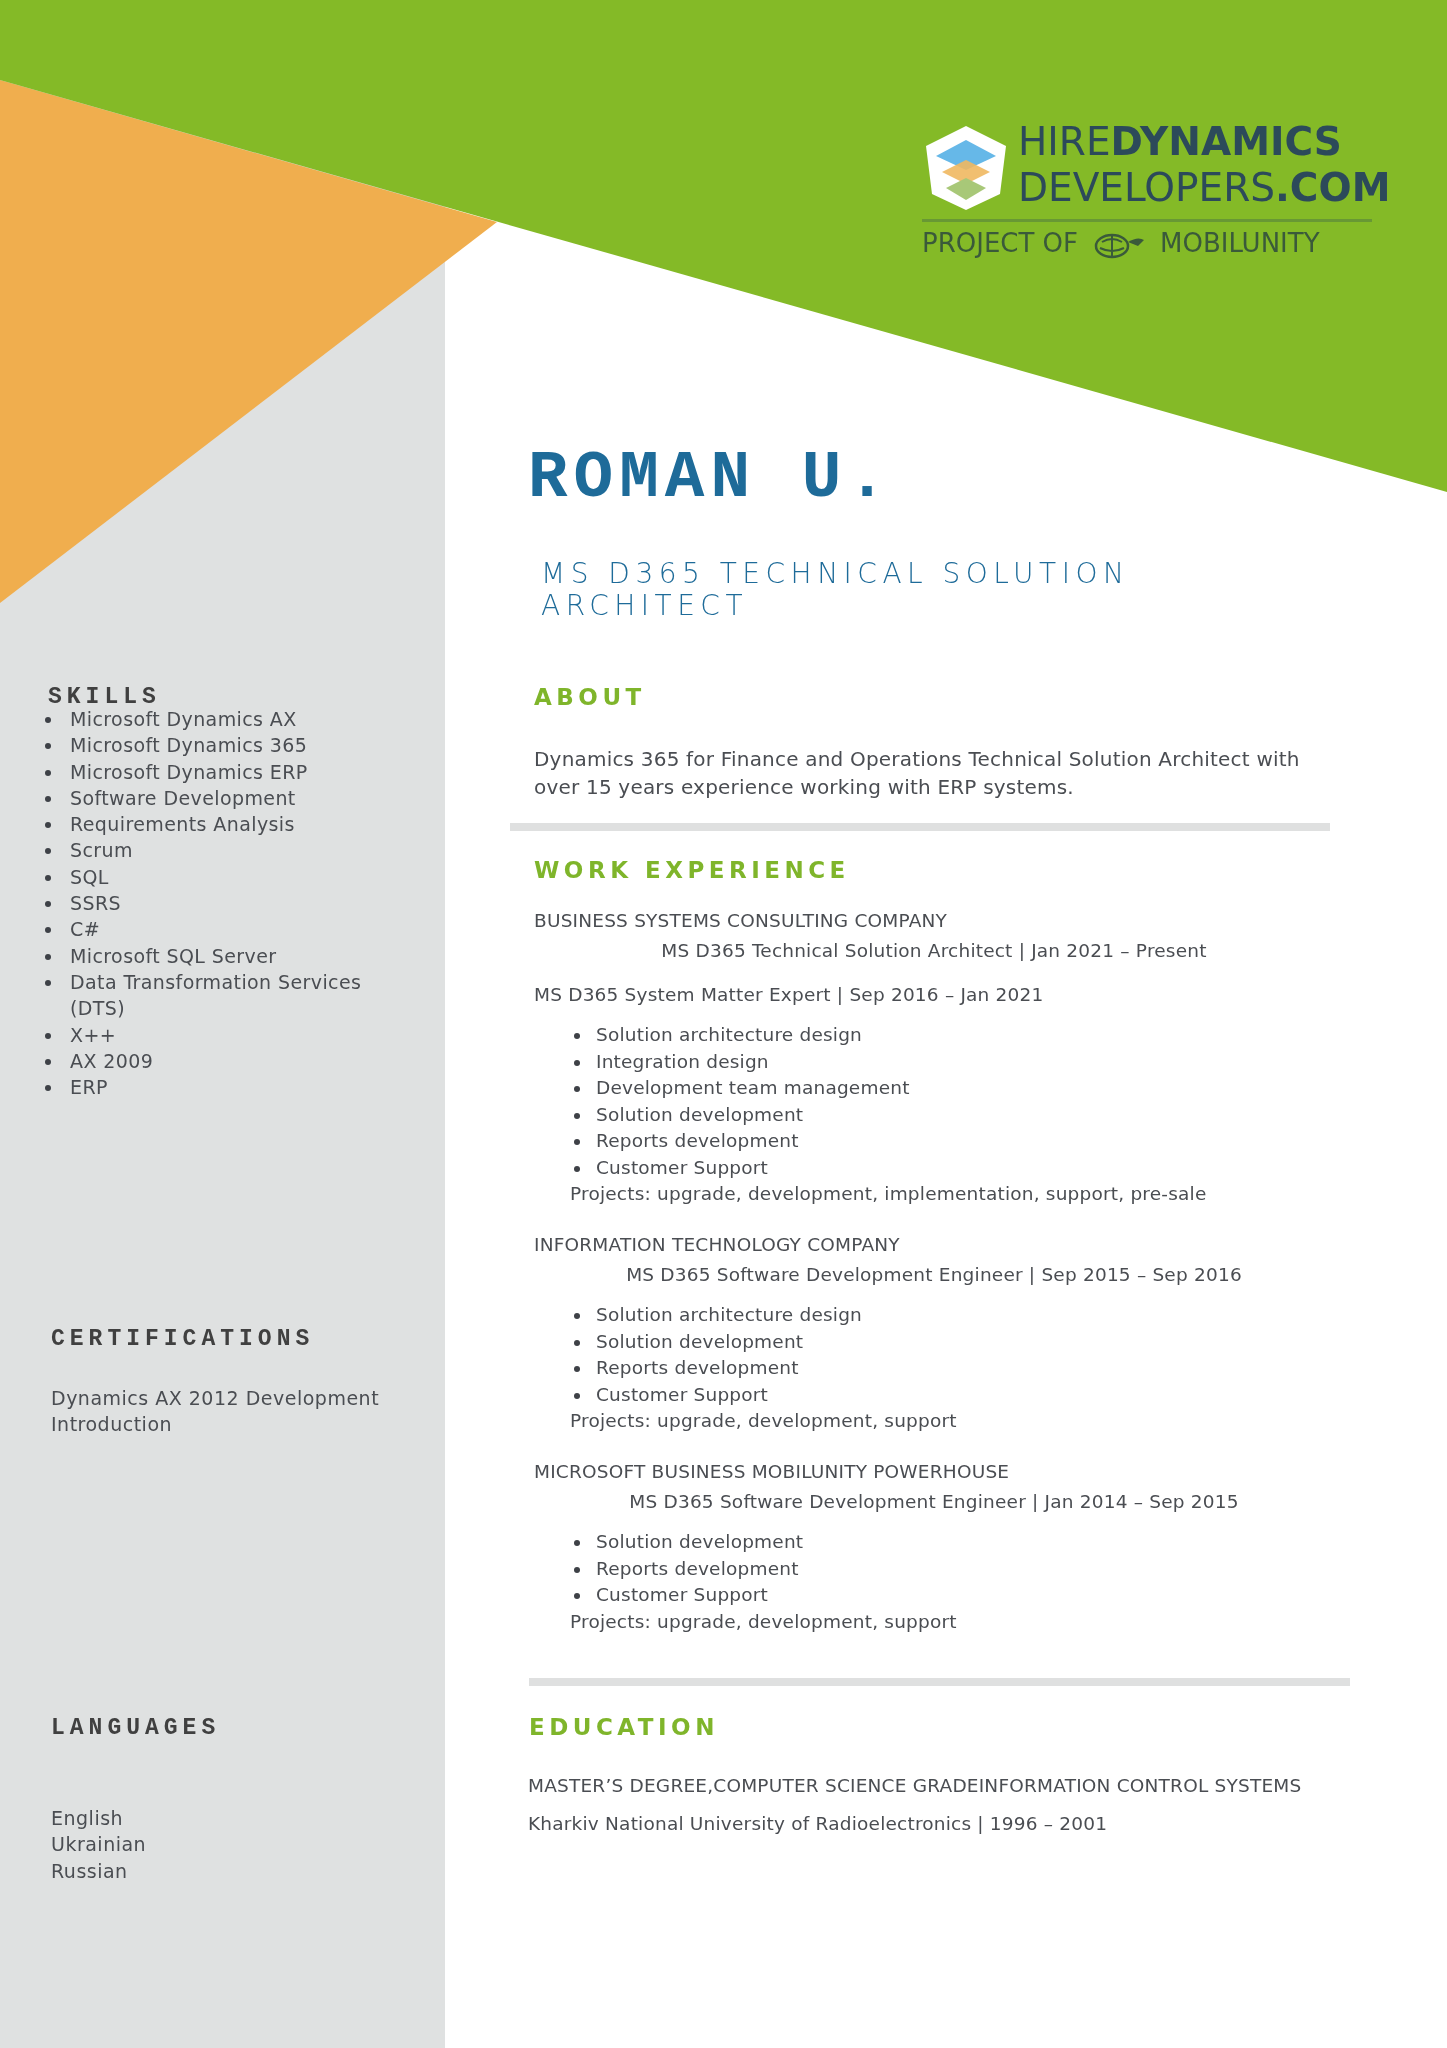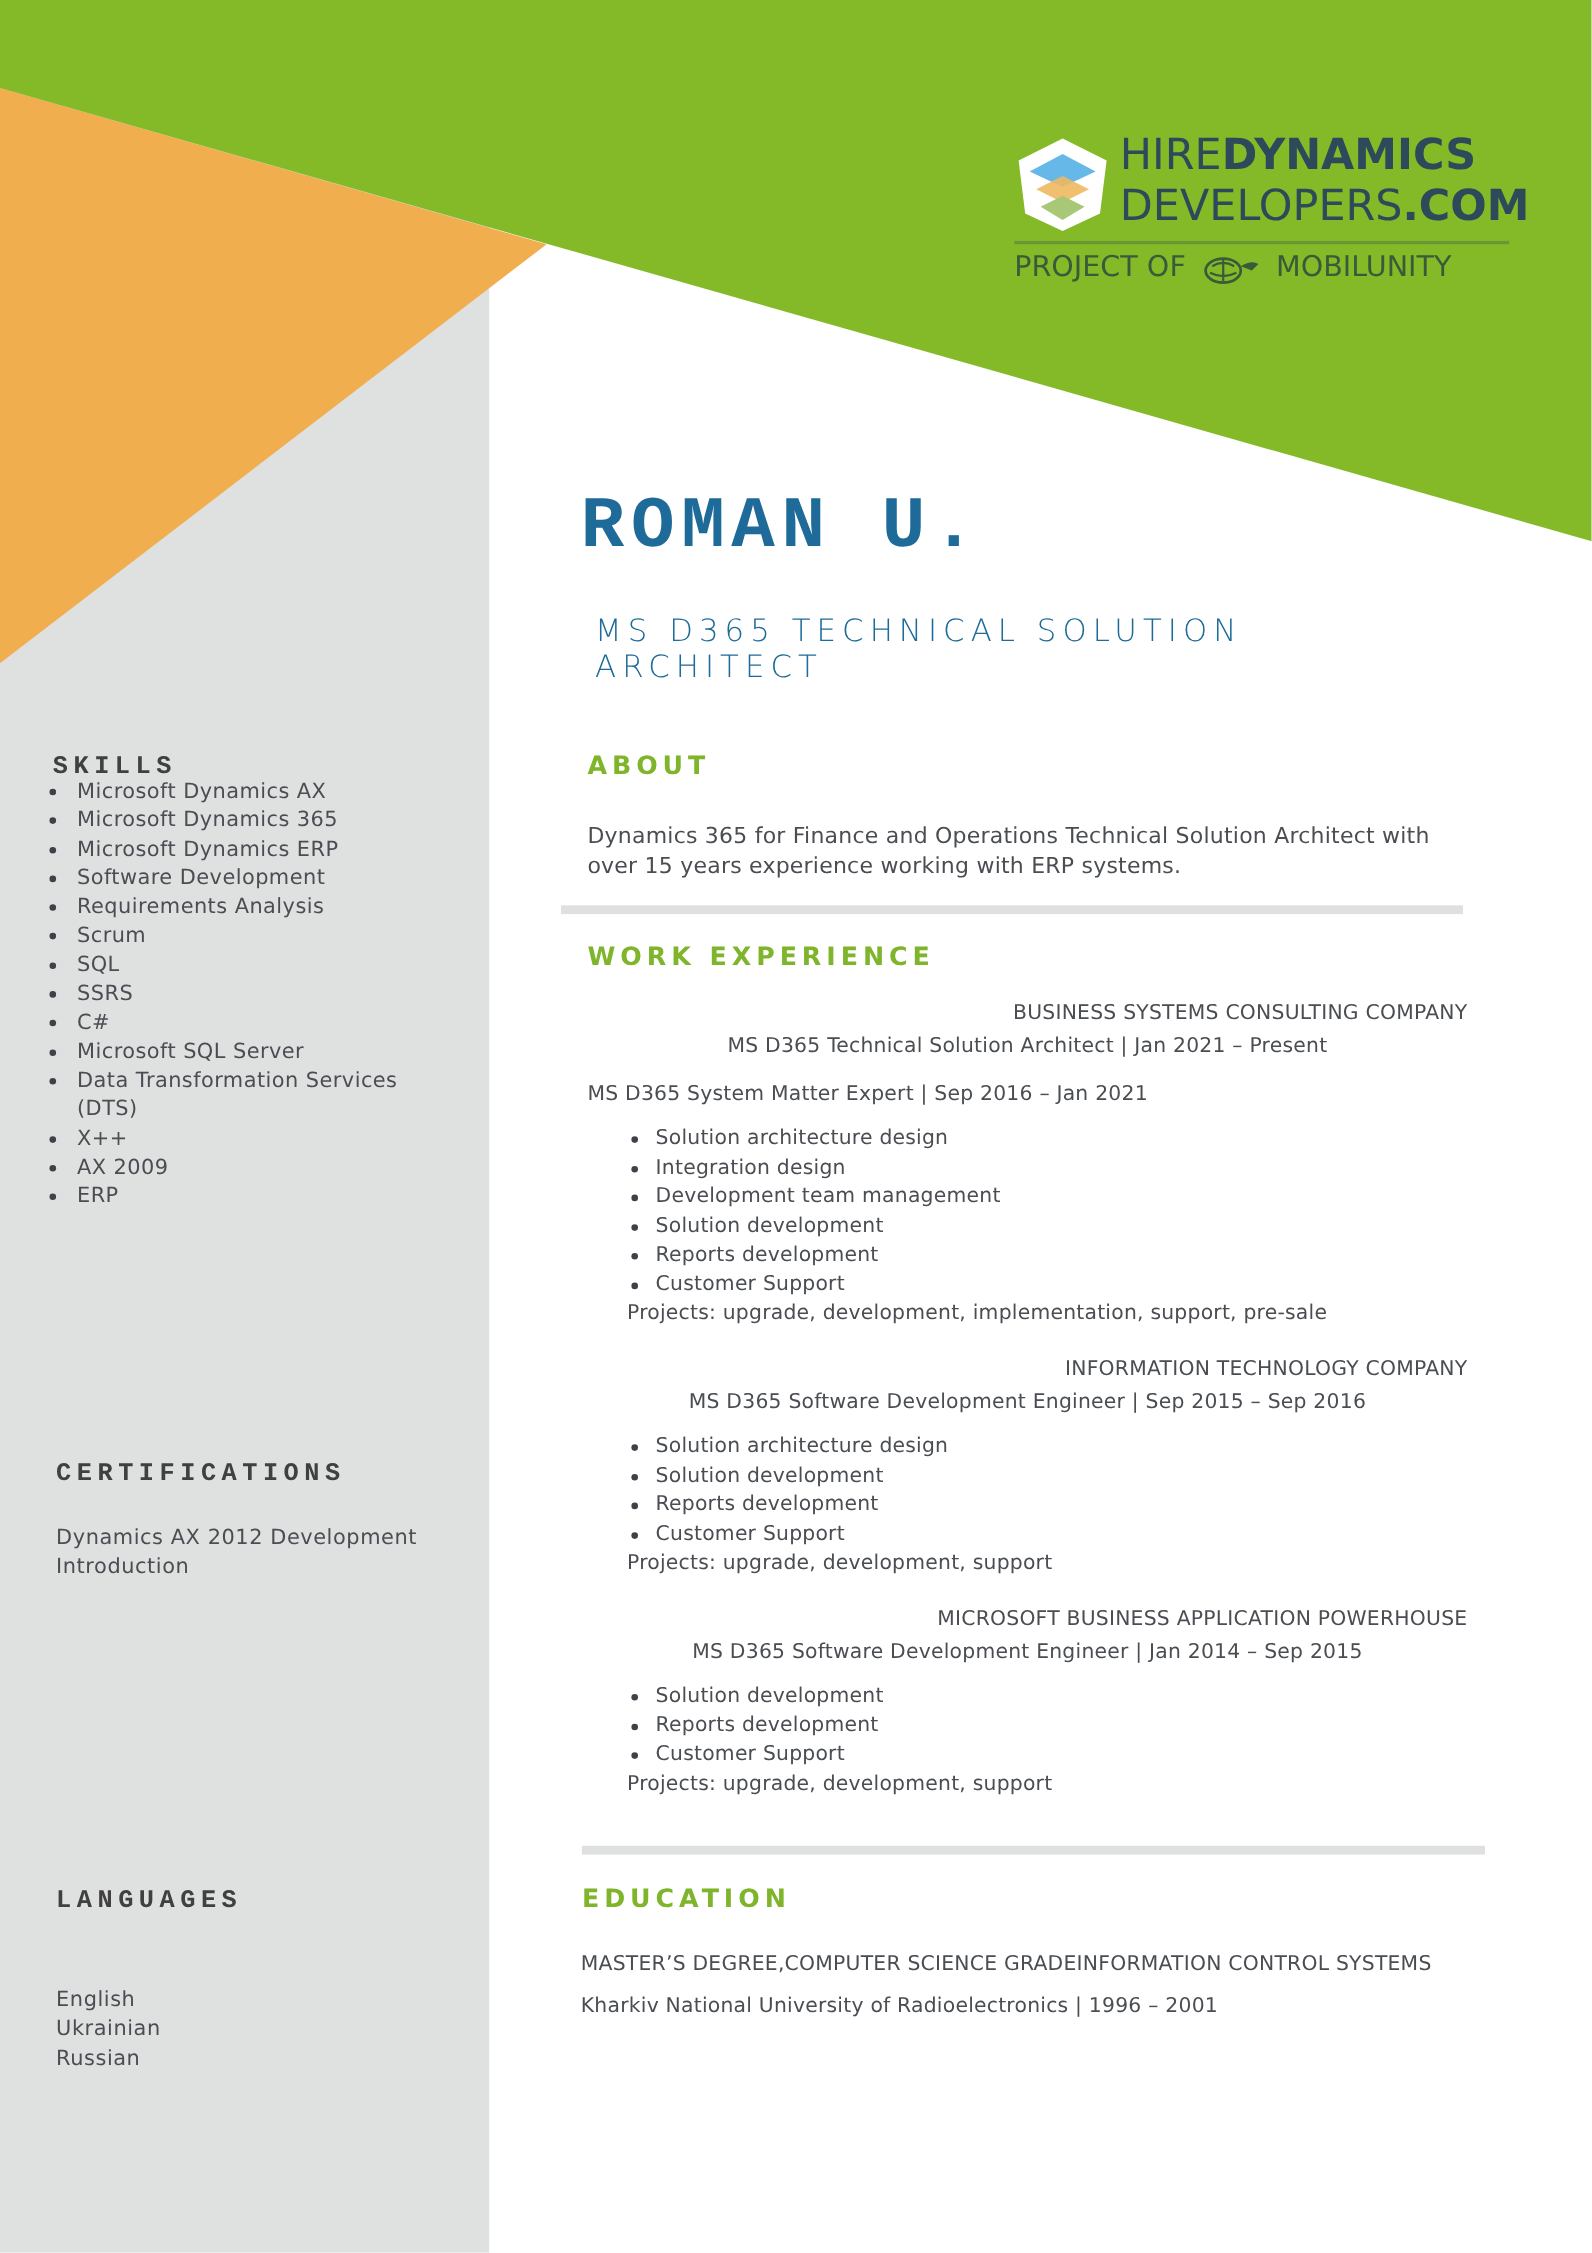--- a/index.html
+++ b/index.html
@@ -47,21 +47,21 @@
   .about-h { left: 534px; top: 686px; }
   .about-text { left: 534px; top: 746px; width: 780px; font-size: 20px; color: #4a4d52; line-height: 27.5px; letter-spacing: .2px; }
 
   .divider { position: absolute; z-index: 1; background: #dfe0e0; height: 8px; }
   .divider-1 { left: 510px; top: 823px; width: 820px; }
   .divider-2 { left: 529px; top: 1678px; width: 821px; }
 
   .work-h { left: 534px; top: 859px; }
 
   .job { position: absolute; z-index: 1; left: 534px; width: 800px; font-size: 18.5px; color: #4a4d52; letter-spacing: .2px; }
-  .job .company { line-height: 30px; text-align: right; }
+  .job .company { line-height: 30px; }
   .job .role { line-height: 30px; text-align: center; }
   .job .role2 { line-height: 30px; margin-top: 14px; }
   .job ul { list-style: none; margin-top: 12px; padding-left: 36px; }
   .job li { position: relative; padding-left: 26px; line-height: 26.5px; }
   .job li::before { content: ""; position: absolute; left: 4px; top: 11px; width: 6px; height: 6px; border-radius: 50%; background: #3e4147; }
   .job .projects { padding-left: 36px; line-height: 26.5px; }
 
   .job-1 { top: 906px; }
   .job-2 { top: 1230px; }
   .job-3 { top: 1457px; }
@@ -161,21 +161,21 @@
   <ul>
     <li>Solution architecture design</li>
     <li>Solution development</li>
     <li>Reports development</li>
     <li>Customer Support</li>
   </ul>
   <div class="projects">Projects: upgrade, development, support</div>
 </div>
 
 <div class="job job-3">
-  <div class="company">MICROSOFT BUSINESS APPLICATION POWERHOUSE</div>
+  <div class="company">MICROSOFT BUSINESS MOBILUNITY POWERHOUSE</div>
   <div class="role">MS D365 Software Development Engineer | Jan 2014 – Sep 2015</div>
   <ul>
     <li>Solution development</li>
     <li>Reports development</li>
     <li>Customer Support</li>
   </ul>
   <div class="projects">Projects: upgrade, development, support</div>
 </div>
 
 <div class="divider divider-2"></div>

